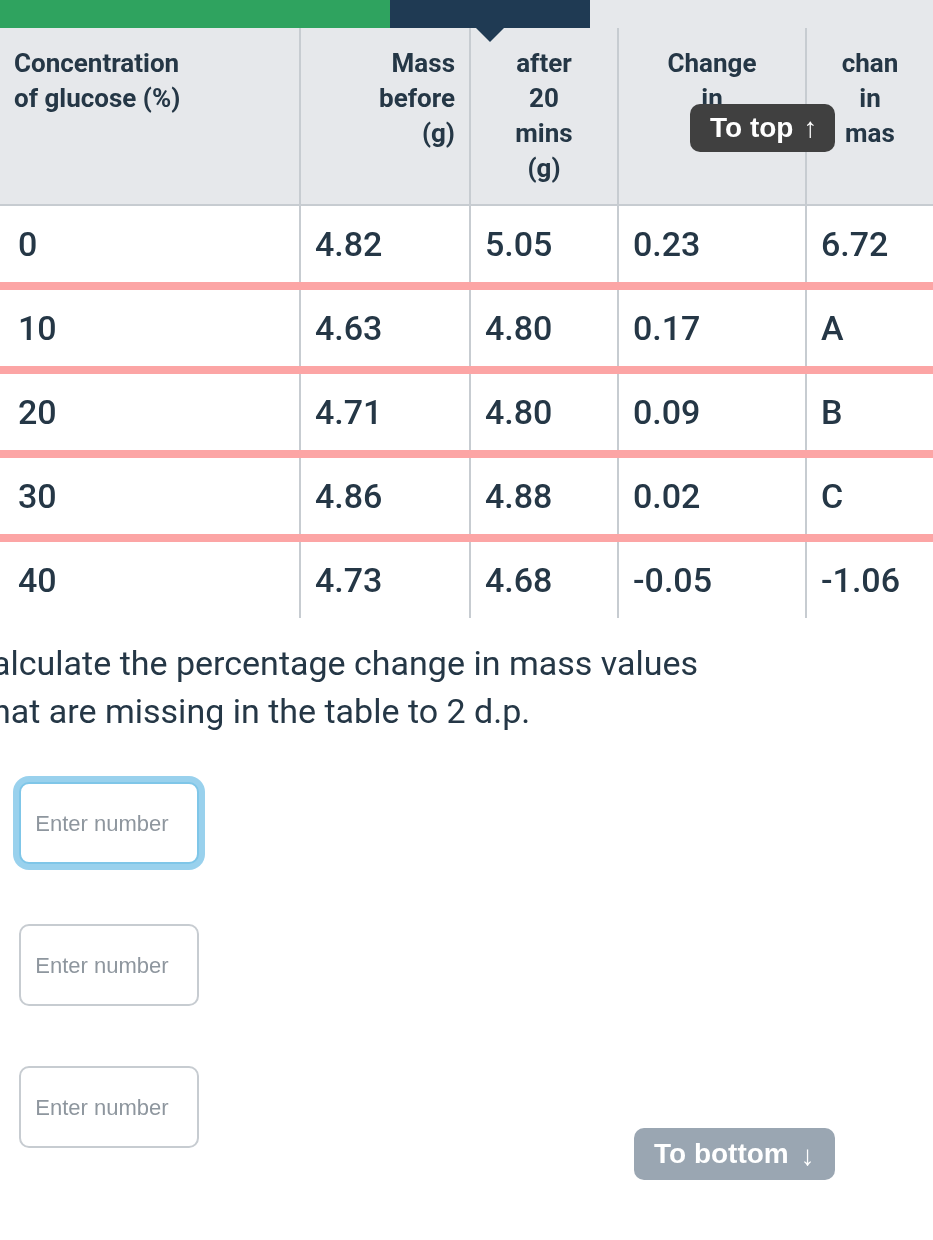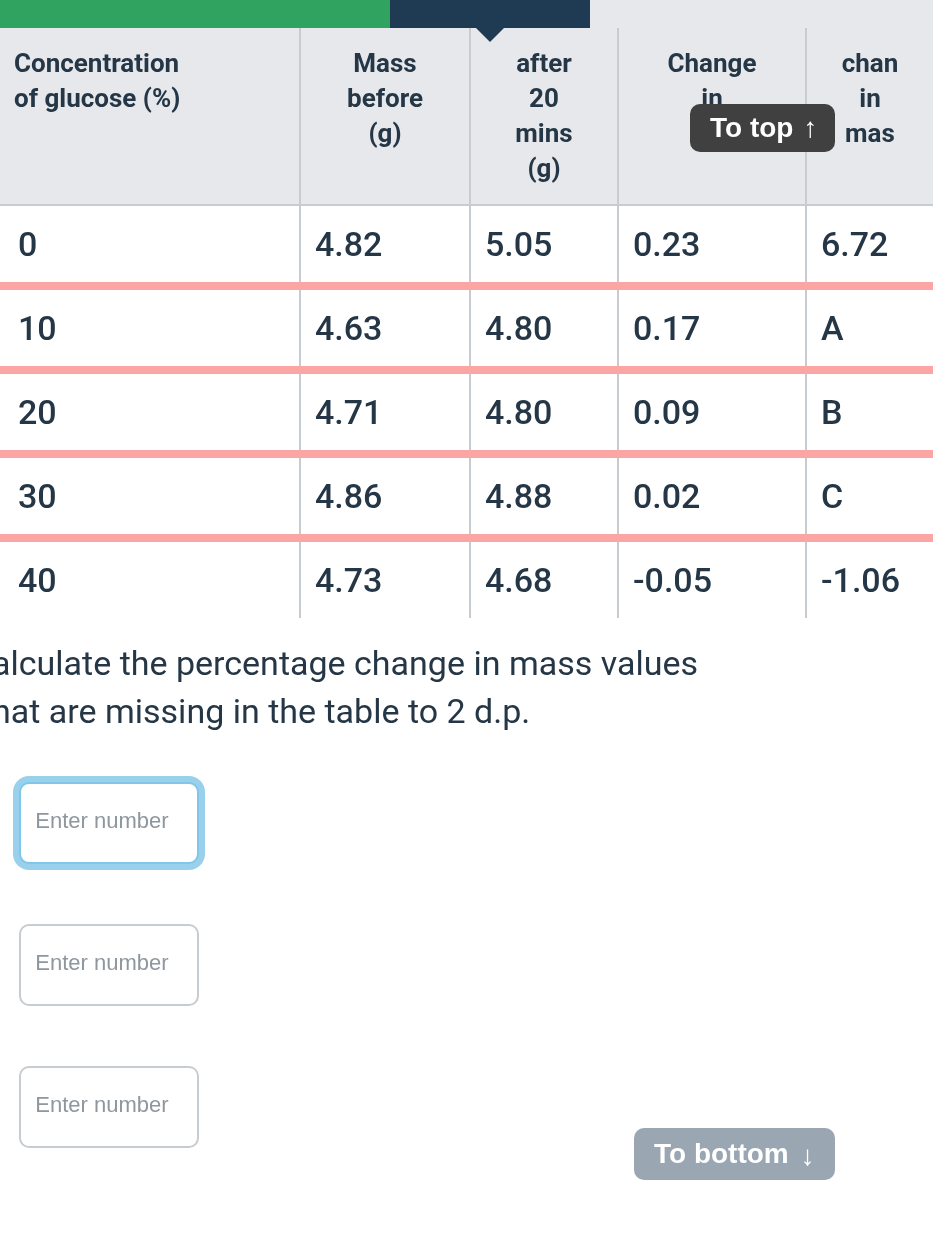--- a/index.html
+++ b/index.html
@@ -45,21 +45,21 @@
   }
   table.data th {
     background: #E6E8EB;
     font-weight: 700;
     vertical-align: top;
     font-size: 26px;
     line-height: 1.35;
     border-bottom: 2px solid #C7CCD1;
   }
   table.data th:first-child { width: 300px; }
-  table.data th.c2 { text-align: center; }
+  table.data th.c2 { text-align: right; }
   table.data th.c3 { text-align: center; }
   table.data th.c4 { text-align: center; }
   table.data th.c5 { text-align: center; }
   table.data th:last-child, table.data td:last-child { border-right: none; }
   table.data tbody tr { border-top: 8px solid #fca5a5; }
   table.data tbody tr:first-child { border-top: none; }
   table.data tbody td:first-child { padding-left: 18px; }
   table.data td { font-weight: 500; font-size: 34px; }
   .bold { font-weight: 700; }
 
@@ -86,21 +86,21 @@
   .input-label {
     font-size: 30px;
     color: #253746;
     margin-left: 0px;
   }
   .nbox {
     width: 180px;
     height: 82px;
     border: 2px solid #C7CCD1;
     border-radius: 10px;
-    font-size: 16px;
+    font-size: 24px;
     padding: 0 14px;
     color: #555;
     background: #fff;
     outline: none;
   }
   .nbox::placeholder { color: #8E969E; font-size: 22px; }
   .nbox.focused {
     border-color: #7FC6E8;
     box-shadow: 0 0 0 6px rgba(127,198,232,0.8);
   }

